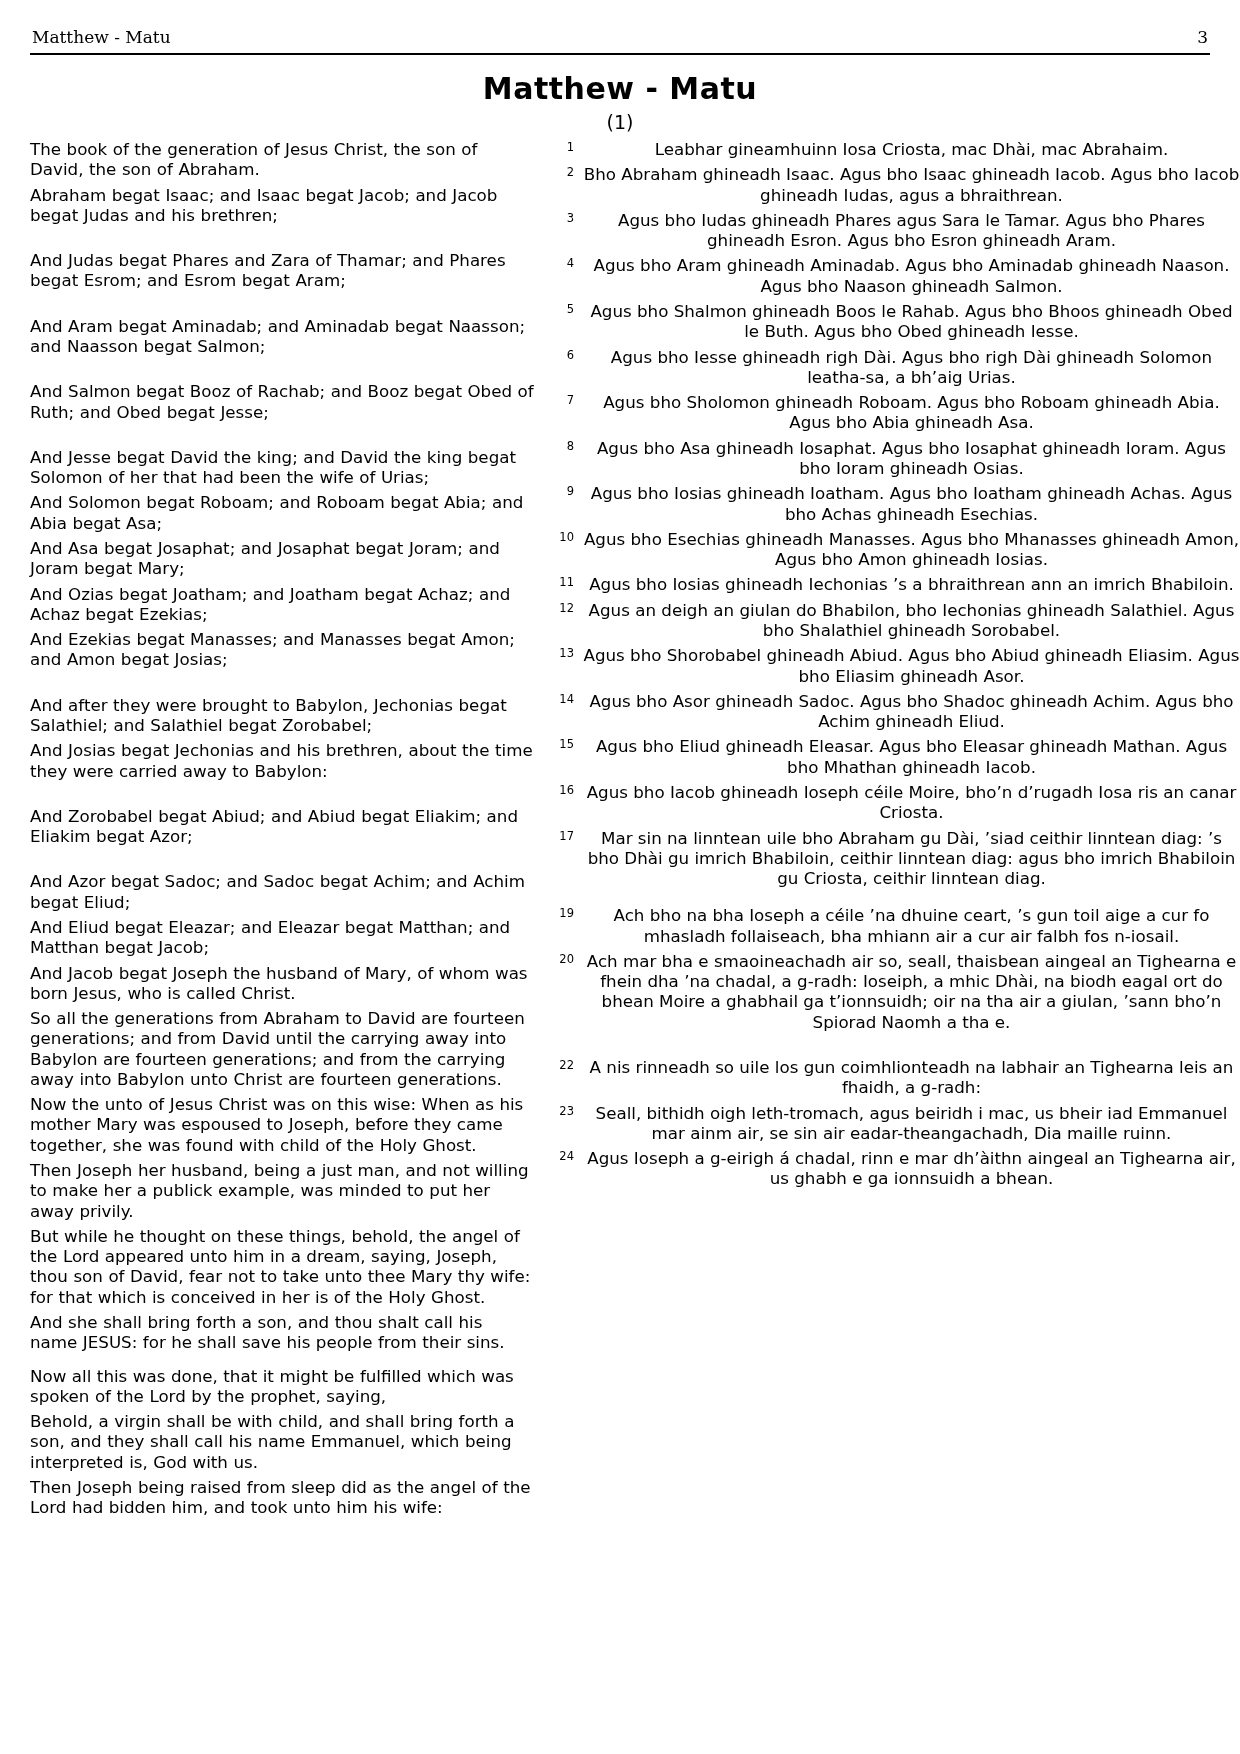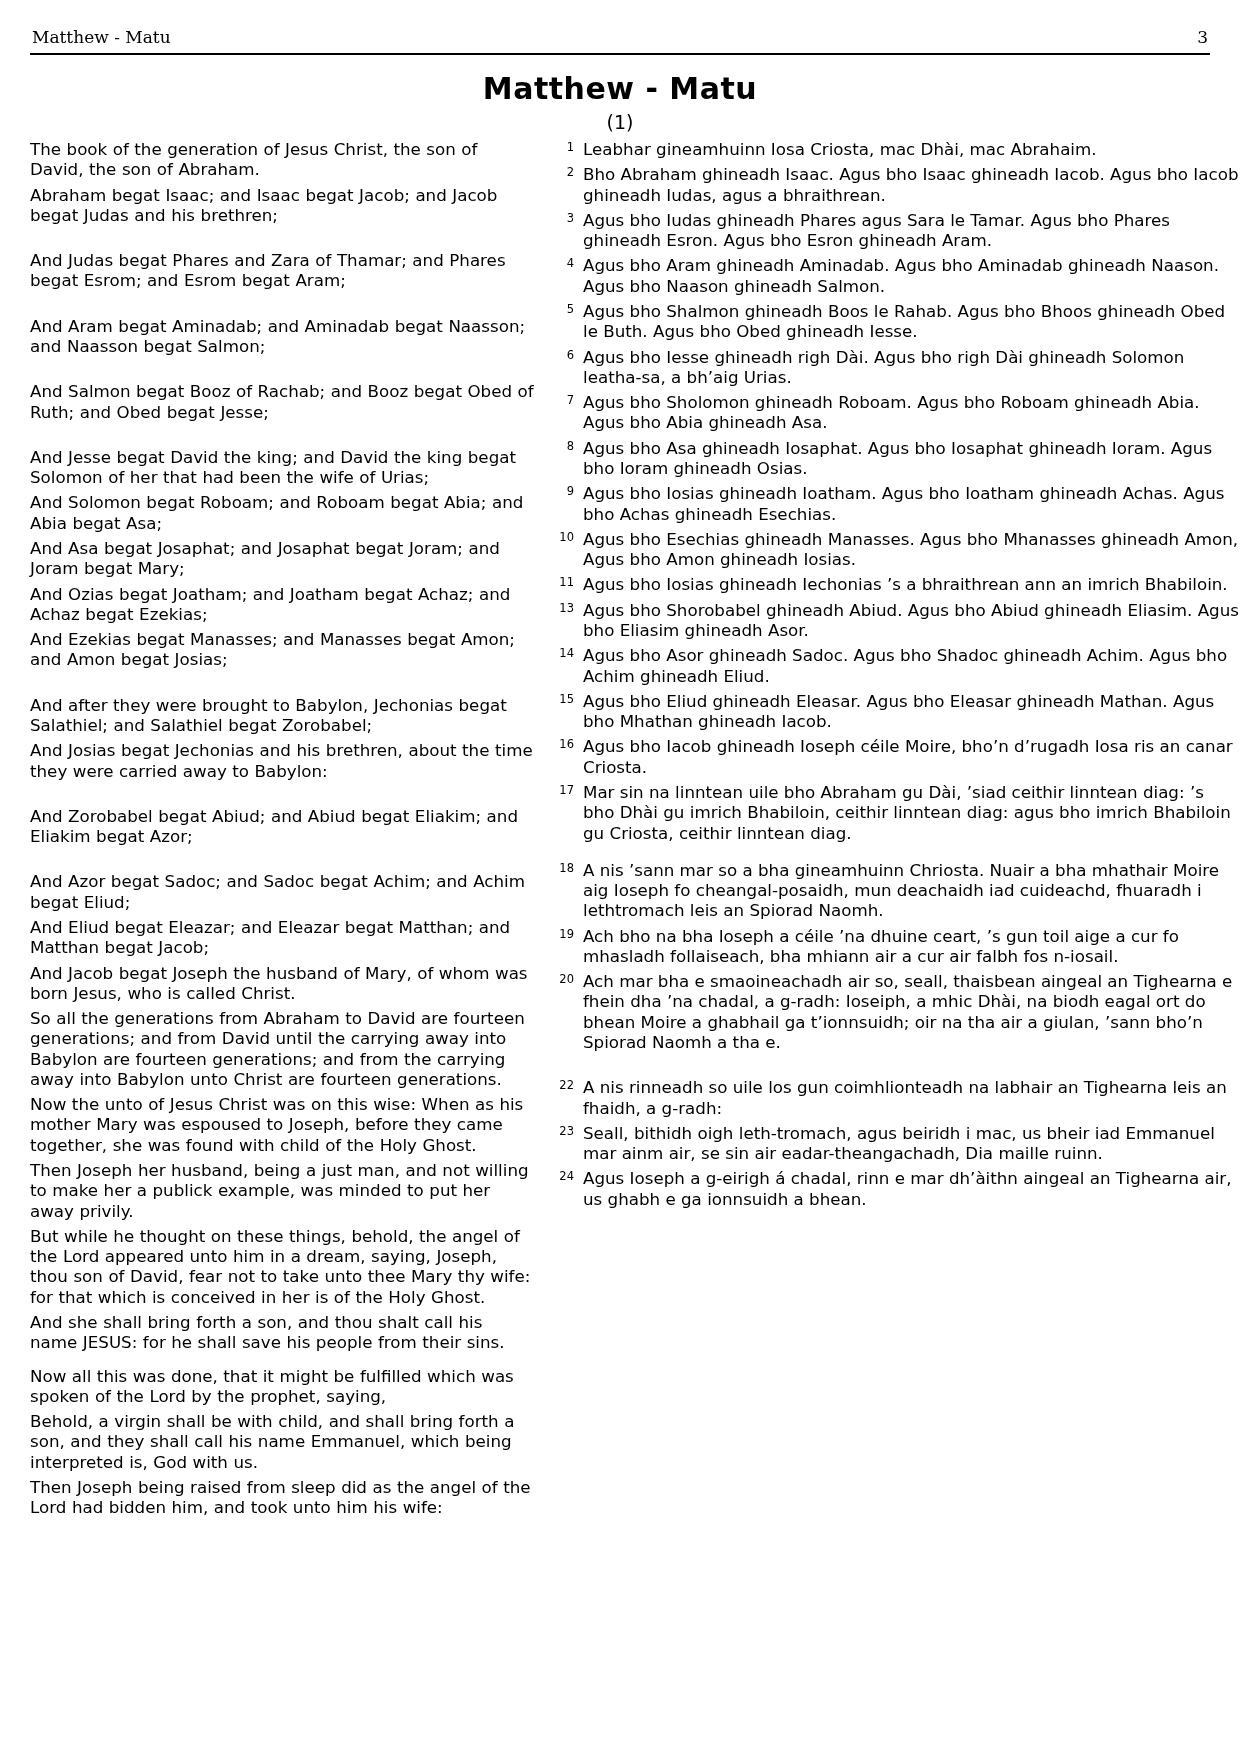--- a/index.html
+++ b/index.html
@@ -88,20 +88,21 @@
     line-height: 1.0;
     padding-top: 3px;
     text-align: right;
     padding-right: 9px;
     box-sizing: border-box;
   }
   .vtext {
     flex: 1 1 auto;
     font-size: 16.7px;
     line-height: 1.215;
+    text-align: center;
   }
   .gap-8  { height: 8px; }
   .gap-12 { height: 12px; }
   .gap-20 { height: 20px; }
 </style>
 </head>
 <body>
 
 <div class="page">
 
@@ -191,20 +192,24 @@
       </div>
       <div class="verse">
         <div class="vnum">10</div>
         <div class="vtext">Agus bho Esechias ghineadh Manasses. Agus bho Mhanasses ghineadh Amon, Agus bho Amon ghineadh Iosias.</div>
       </div>
       <div class="verse">
         <div class="vnum">11</div>
         <div class="vtext">Agus bho Iosias ghineadh Iechonias ’s a bhraithrean ann an imrich Bhabiloin.</div>
       </div>
       <div class="verse">
+        <div class="vnum">12</div>
+        <div class="vtext">Agus an deigh an giulan do Bhabilon, bho Iechonias ghineadh Salathiel. Agus bho Shalathiel ghineadh Sorobabel.</div>
+      </div>
+      <div class="verse">
         <div class="vnum">13</div>
         <div class="vtext">Agus bho Shorobabel ghineadh Abiud. Agus bho Abiud ghineadh Eliasim. Agus bho Eliasim ghineadh Asor.</div>
       </div>
       <div class="verse">
         <div class="vnum">14</div>
         <div class="vtext">Agus bho Asor ghineadh Sadoc. Agus bho Shadoc ghineadh Achim. Agus bho Achim ghineadh Eliud.</div>
       </div>
       <div class="verse">
         <div class="vnum">15</div>
         <div class="vtext">Agus bho Eliud ghineadh Eleasar. Agus bho Eleasar ghineadh Mathan. Agus bho Mhathan ghineadh Iacob.</div>
@@ -212,24 +217,20 @@
       <div class="verse">
         <div class="vnum">16</div>
         <div class="vtext">Agus bho Iacob ghineadh Ioseph céile Moire, bho’n d’rugadh Iosa ris an canar Criosta.</div>
       </div>
       <div class="verse">
         <div class="vnum">17</div>
         <div class="vtext">Mar sin na linntean uile bho Abraham gu Dài, ’siad ceithir linntean diag: ’s bho Dhài gu imrich Bhabiloin, ceithir linntean diag: agus bho imrich Bhabiloin gu Criosta, ceithir linntean diag.</div>
       </div>
       <div class="gap-12"></div>
       <div class="verse">
-        <div class="vnum">18</div>
-        <div class="vtext">A nis ’sann mar so a bha gineamhuinn Chriosta. Nuair a bha mhathair Moire aig Ioseph fo cheangal-posaidh, mun deachaidh iad cuideachd, fhuaradh i lethtromach leis an Spiorad Naomh.</div>
-      </div>
-      <div class="verse">
         <div class="vnum">19</div>
         <div class="vtext">Ach bho na bha Ioseph a céile ’na dhuine ceart, ’s gun toil aige a cur fo mhasladh follaiseach, bha mhiann air a cur air falbh fos n-iosail.</div>
       </div>
       <div class="verse">
         <div class="vnum">20</div>
         <div class="vtext">Ach mar bha e smaoineachadh air so, seall, thaisbean aingeal an Tighearna e fhein dha ’na chadal, a g-radh: Ioseiph, a mhic Dhài, na biodh eagal ort do bhean Moire a ghabhail ga t’ionnsuidh; oir na tha air a giulan, ’sann bho’n Spiorad Naomh a tha e.</div>
       </div>
       <div class="gap-20"></div>
       <div class="verse">
         <div class="vnum">22</div>

